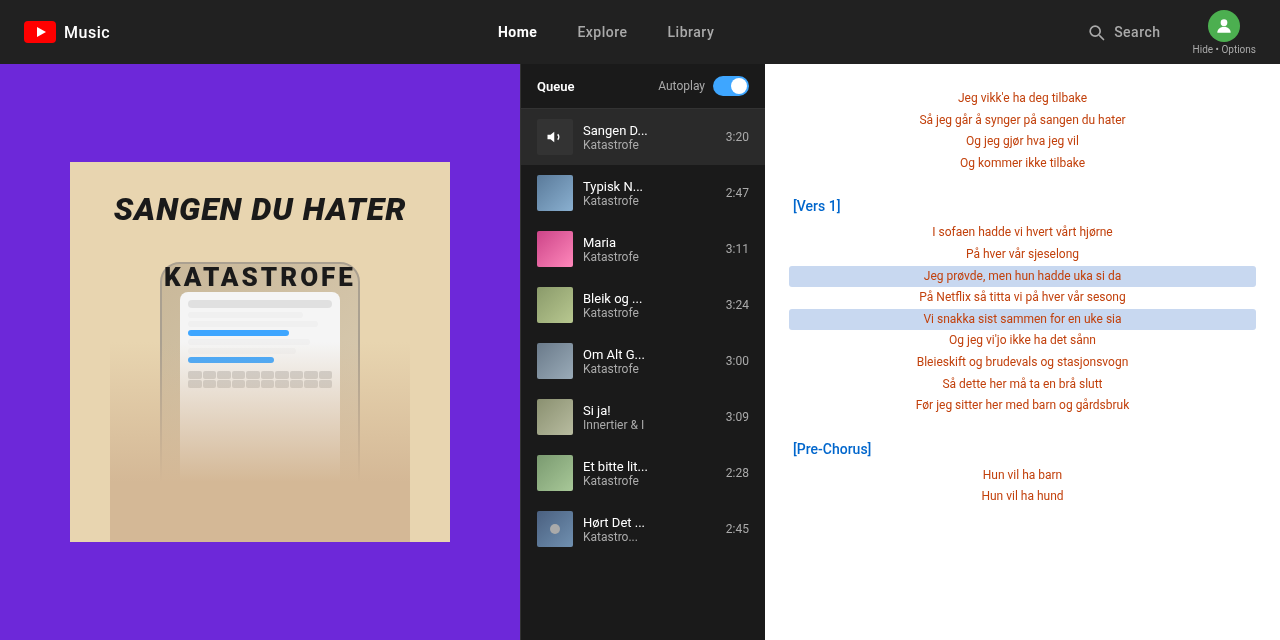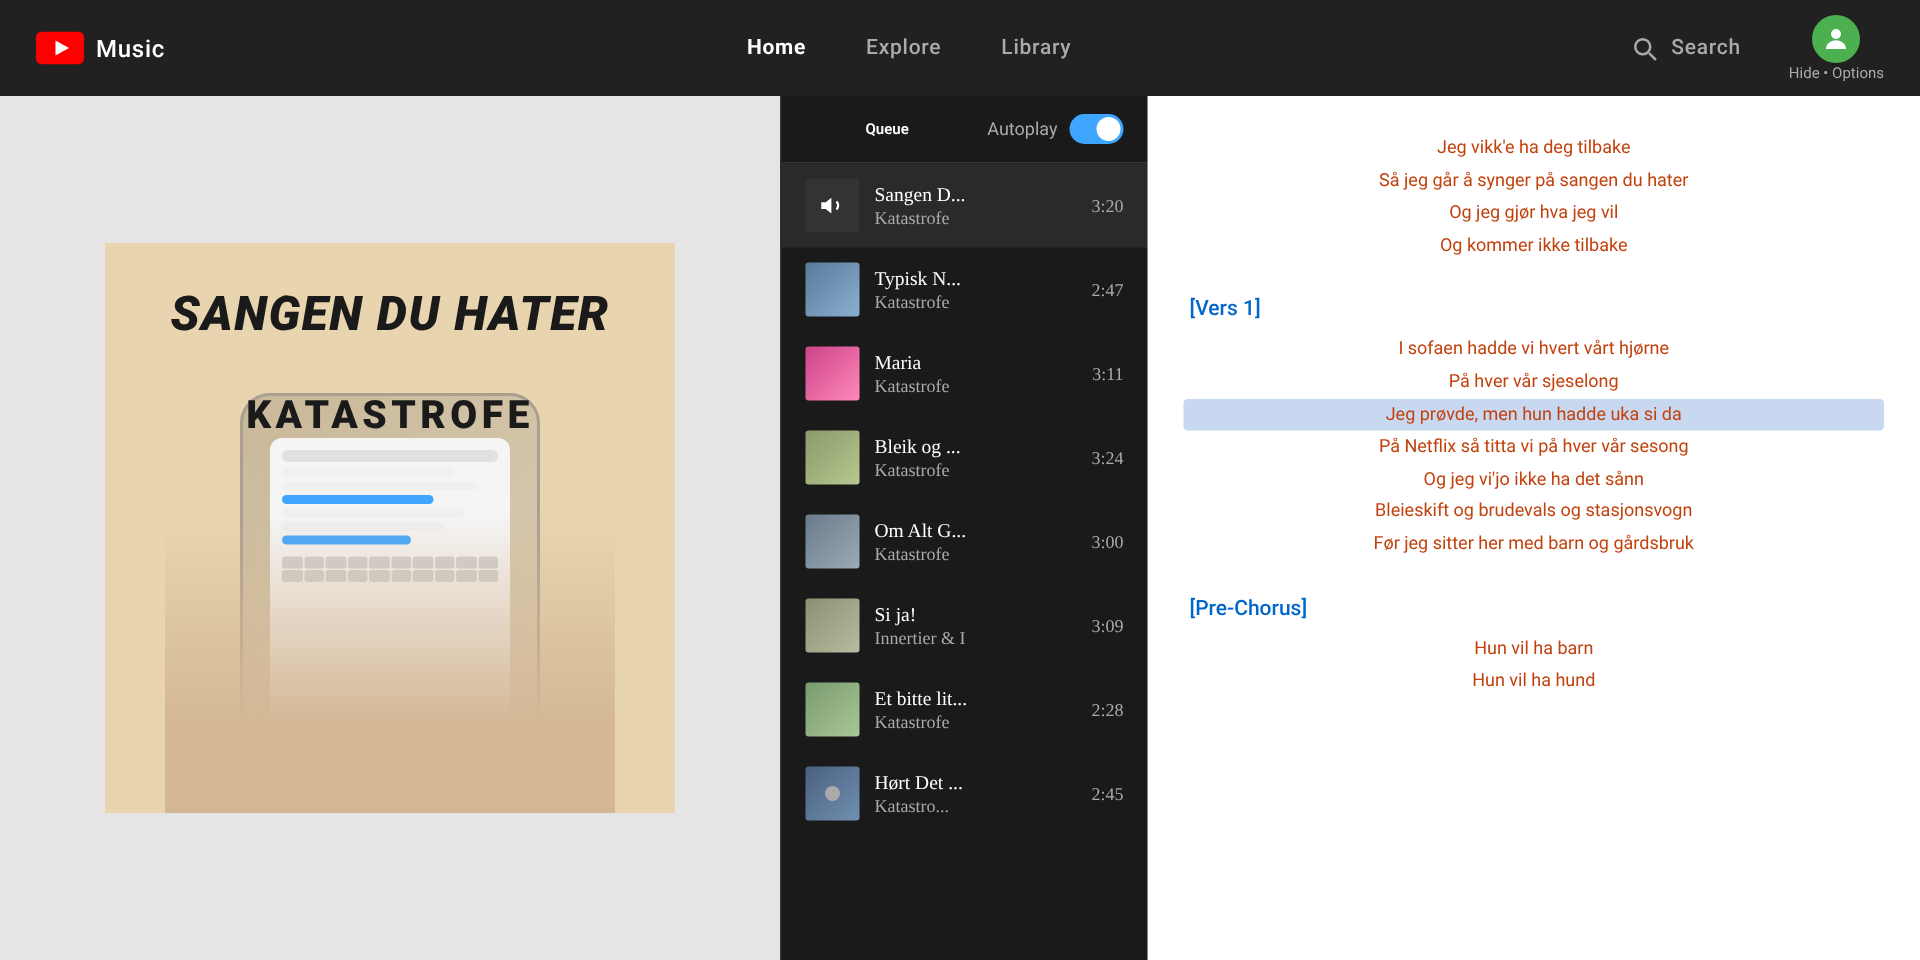--- a/index.html
+++ b/index.html
@@ -91,21 +91,21 @@
       height: calc(640px - 64px);
       background: #0f0f0f;
     }
 
     
     .album-art-area {
       width: 520px;
       display: flex;
       align-items: center;
       justify-content: center;
-      background: #e5e5e5;
+      background: #6d28d9;
       padding: 20px;
     }
     .album-cover {
       width: 380px;
       height: 380px;
       background: #e8d5b0;
       display: flex;
       flex-direction: column;
       align-items: center;
       justify-content: center;
@@ -184,23 +184,22 @@
     }
     .queue-header {
       display: flex;
       align-items: center;
       justify-content: space-between;
       padding: 12px 16px;
       border-bottom: 1px solid #333;
     }
     .queue-label {
       color: #fff;
-      font-size: 10px;
+      font-size: 13px;
       font-weight: 600;
-      margin-left: 40px;
     }
     .autoplay-area {
       display: flex;
       align-items: center;
       gap: 8px;
       text-align: right;
     }
     .autoplay-label {
       color: #aaa;
       font-size: 12px;
@@ -220,21 +219,20 @@
       border-radius: 50%;
       position: absolute;
       right: 2px;
       top: 2px;
     }
     .queue-list {
       flex: 1;
       overflow-y: auto;
       scrollbar-width: thin;
       scrollbar-color: #555 #1a1a1a;
-      font-family: Liberation Serif, serif;
     }
     .queue-list::-webkit-scrollbar { width: 6px; }
     .queue-list::-webkit-scrollbar-track { background: #1a1a1a; }
     .queue-list::-webkit-scrollbar-thumb { background: #555; border-radius: 3px; }
 
     .queue-item {
       display: flex;
       align-items: center;
       padding: 8px 16px;
       cursor: pointer;
@@ -513,22 +511,24 @@
     <div class="lyrics-line">Og jeg gjør hva jeg vil</div>
     <div class="lyrics-line">Og kommer ikke tilbake</div>
 
     <div class="lyrics-spacer"></div>
 
     <div class="lyrics-section-label">[Vers 1]</div>
     <div class="lyrics-line">I sofaen hadde vi hvert vårt hjørne</div>
     <div class="lyrics-line">På hver vår sjeselong</div>
     <div class="lyrics-line highlighted">Jeg prøvde, men hun hadde uka si da</div>
     <div class="lyrics-line">På Netflix så titta vi på hver vår sesong</div>
+    <div class="lyrics-line highlighted">Vi snakka sist sammen for en uke sia</div>
     <div class="lyrics-line">Og jeg vi'jo ikke ha det sånn</div>
     <div class="lyrics-line">Bleieskift og brudevals og stasjonsvogn</div>
+    <div class="lyrics-line">Så dette her må ta en brå slutt</div>
     <div class="lyrics-line">Før jeg sitter her med barn og gårdsbruk</div>
 
     <div class="lyrics-spacer"></div>
 
     <div class="lyrics-section-label">[Pre-Chorus]</div>
     <div class="lyrics-line">Hun vil ha barn</div>
     <div class="lyrics-line">Hun vil ha hund</div>
 
   </div>
 

